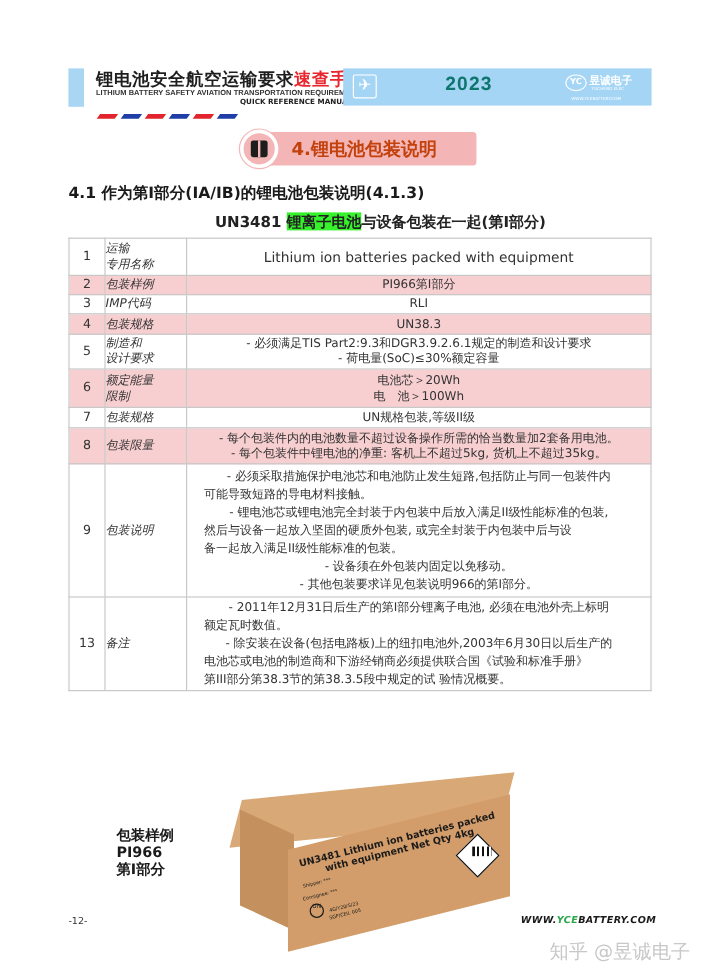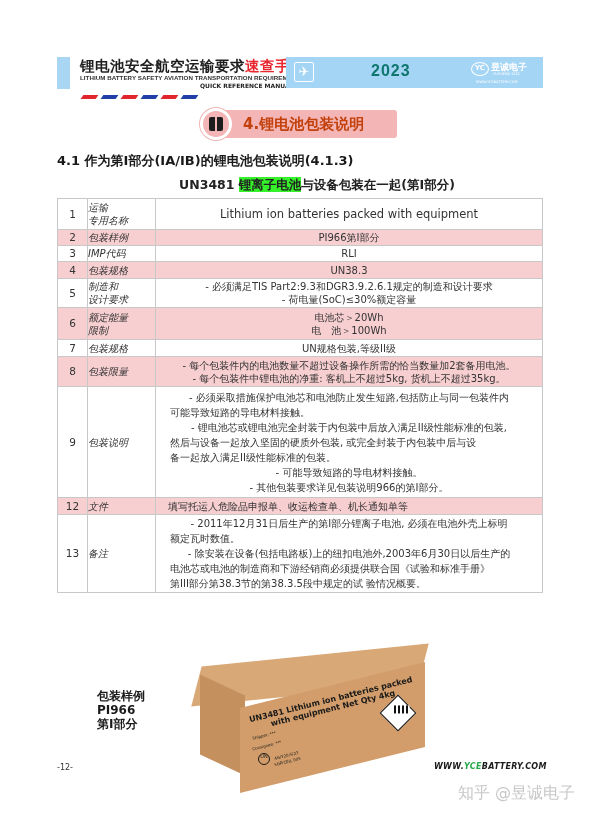--- a/index.html
+++ b/index.html
@@ -147,28 +147,23 @@
   </tr>
   <tr style="height:111px">
     <td class="num">9</td>
     <td class="label">包装说明</td>
     <td class="content" style="line-height:15px">
       <span class="bullet">- 必须采取措施保护电池芯和电池防止发生短路,包括防止与同一包装件内</span>
       <span class="cont">可能导致短路的导电材料接触。</span>
       <span class="bullet">- 锂电池芯或锂电池完全封装于内包装中后放入满足II级性能标准的包装,</span>
       <span class="cont">然后与设备一起放入坚固的硬质外包装, 或完全封装于内包装中后与设</span>
       <span class="cont">备一起放入满足II级性能标准的包装。</span>
-      <span class="bullet">- 可能导致短路的导电材料接触。</span>
+      <span class="bullet">- 设备须在外包装内固定以免移动。</span>
       <span class="bullet">- 其他包装要求详见包装说明966的第I部分。</span>
     </td>
-  </tr>
-  <tr class="pink" style="height:17px">
-    <td class="num">12</td>
-    <td class="label">文件</td>
-    <td class="content" style="padding-left:12px">填写托运人危险品申报单、收运检查单、机长通知单等</td>
   </tr>
   <tr style="height:78px">
     <td class="num">13</td>
     <td class="label">备注</td>
     <td class="content" style="line-height:15px">
       <span class="bullet">- 2011年12月31日后生产的第I部分锂离子电池, 必须在电池外壳上标明</span>
       <span class="cont">额定瓦时数值。</span>
       <span class="bullet">- 除安装在设备(包括电路板)上的纽扣电池外,2003年6月30日以后生产的</span>
       <span class="cont">电池芯或电池的制造商和下游经销商必须提供联合国《试验和标准手册》</span>
       <span class="cont">第III部分第38.3节的第38.3.5段中规定的试 验情况概要。</span>

